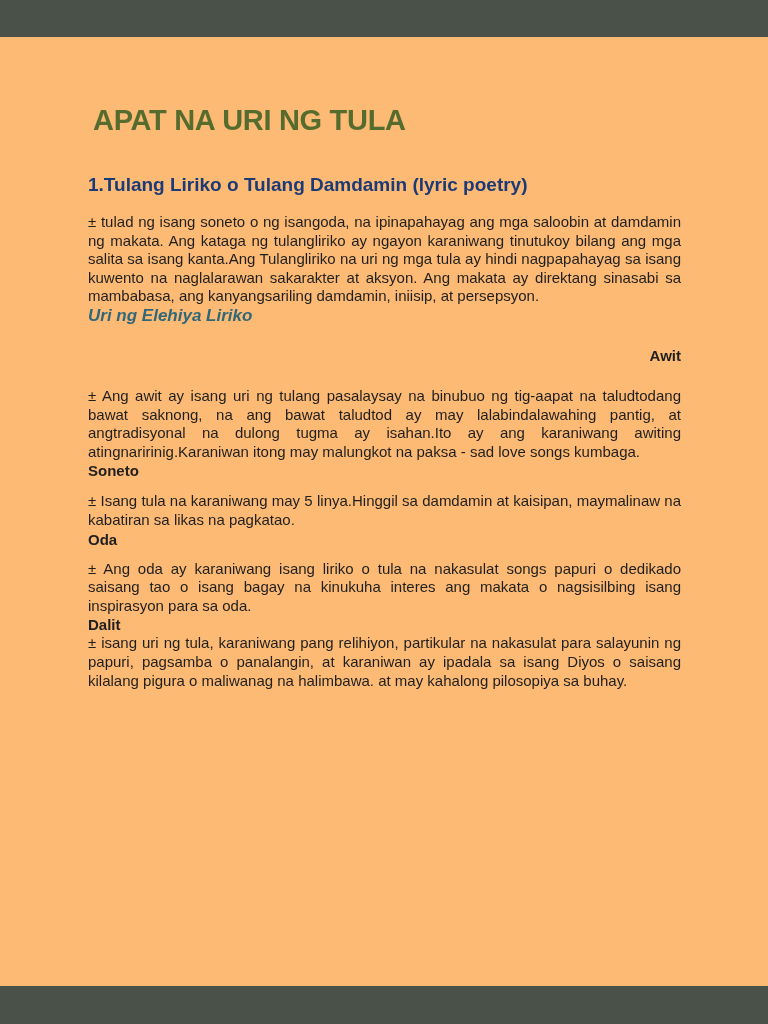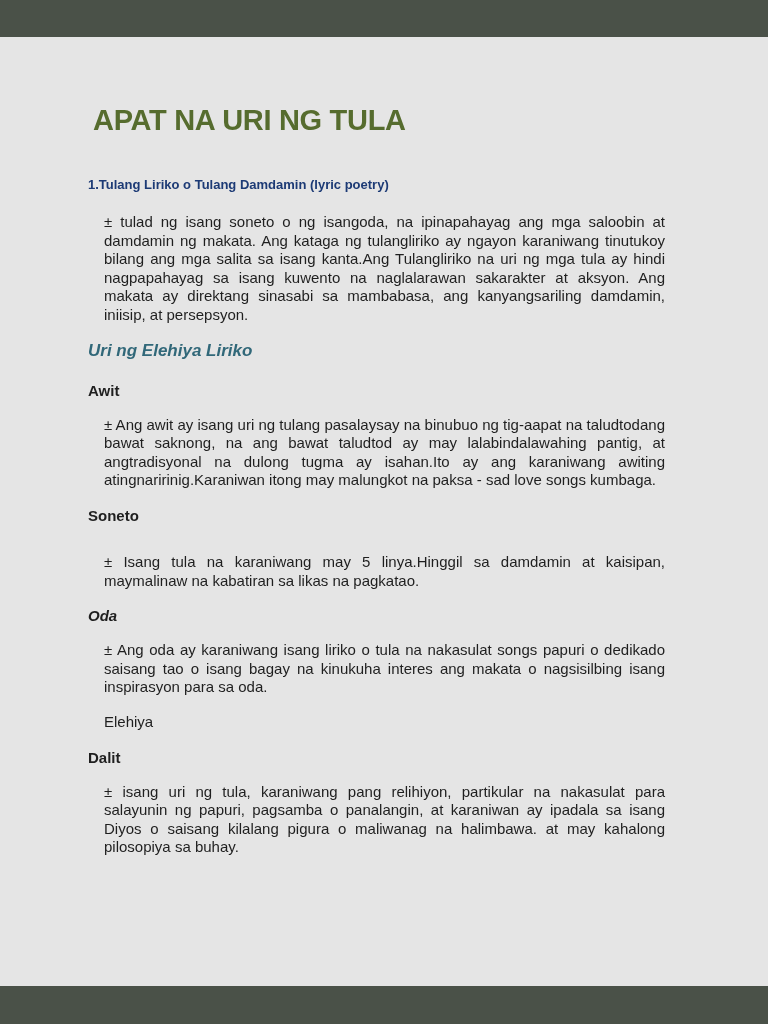--- a/index.html
+++ b/index.html
@@ -19,42 +19,42 @@
   }
   .viewer-bar.top { top: 0; height: 37px; }
   .viewer-bar.bottom { bottom: 0; height: 38px; }
 
   .page {
     position: absolute;
     top: 37px;
     left: 0;
     right: 0;
     bottom: 38px;
-    background: #e5e5e5;
+    background: #fdba74;
     box-sizing: border-box;
     padding: 66px 87px 0 88px;
   }
 
   .doc-title {
     margin: 0 0 36px 5px;
     color: #566c2e;
     font-size: 29px;
     line-height: 34px;
     font-weight: bold;
     letter-spacing: -0.3px;
   }
   .section-heading {
     margin: 0 0 17px 0;
     color: #1c3a75;
-    font-size: 13px;
+    font-size: 19px;
     line-height: 23px;
     font-weight: bold;
   }
   p.body {
-    margin: 16px;
+    margin: 0;
     color: #1f1f1f;
     font-size: 15px;
     line-height: 18.6px;
     text-align: justify;
   }
   .intro { margin-bottom: 28px; }
   .subsection-heading {
     margin: 0 0 20px 0;
     color: #316879;
     font-size: 17px;
@@ -62,25 +62,25 @@
     font-weight: bold;
     font-style: italic;
   }
   .type-heading {
     margin: 0;
     color: #1f1f1f;
     font-size: 15px;
     line-height: 19px;
     font-weight: bold;
   }
-  .awit-h   { margin-bottom: 9px; }
+  .awit-h   { margin-bottom: 22px; text-align: right; }
   .awit-p   { margin-bottom: 17px; }
-  .soneto-h { margin-bottom: 28px; }
+  .soneto-h { margin-bottom: 12px; }
   .soneto-p { margin-bottom: 18px; }
-  .oda-h    { margin-bottom: 11px; font-style: italic; }
+  .oda-h    { margin-bottom: 11px; }
   .oda-p    { margin-bottom: 0; }
   .elehiya-label { text-align: left; margin-bottom: 13px; }
   .elehiya-p { margin-bottom: 15px; }
   .dalit-h  { }
   .dalit-p  { margin-bottom: 0; }
 </style>
 </head>
 <body>
 
 <div class="viewer-bar top"></div>
@@ -100,21 +100,20 @@
   <p class="body awit-p">± Ang awit ay isang uri ng tulang pasalaysay na binubuo ng tig-aapat na taludtodang bawat saknong, na ang bawat taludtod ay may lalabindalawahing pantig, at angtradisyonal na dulong tugma ay isahan.Ito ay ang karaniwang awiting atingnaririnig.Karaniwan itong may malungkot na paksa - sad love songs kumbaga.</p>
 
   <h4 class="type-heading soneto-h">Soneto</h4>
 
   <p class="body soneto-p">± Isang tula na karaniwang may 5 linya.Hinggil sa damdamin at kaisipan, maymalinaw na kabatiran sa likas na pagkatao.</p>
 
   <h4 class="type-heading oda-h">Oda</h4>
 
   <p class="body oda-p">± Ang oda ay karaniwang isang liriko o tula na nakasulat songs papuri o dedikado saisang tao o isang bagay na kinukuha interes ang makata o nagsisilbing isang inspirasyon para sa oda.</p>
 
-  <p class="body elehiya-label">Elehiya</p>
 
 
   <h4 class="type-heading dalit-h">Dalit</h4>
 
   <p class="body dalit-p">± isang uri ng tula, karaniwang pang relihiyon, partikular na nakasulat para salayunin ng papuri, pagsamba o panalangin, at karaniwan ay ipadala sa isang Diyos o saisang kilalang pigura o maliwanag na halimbawa. at may kahalong pilosopiya sa buhay.</p>
 
 </div>
 
 <div class="viewer-bar bottom"></div>
 

